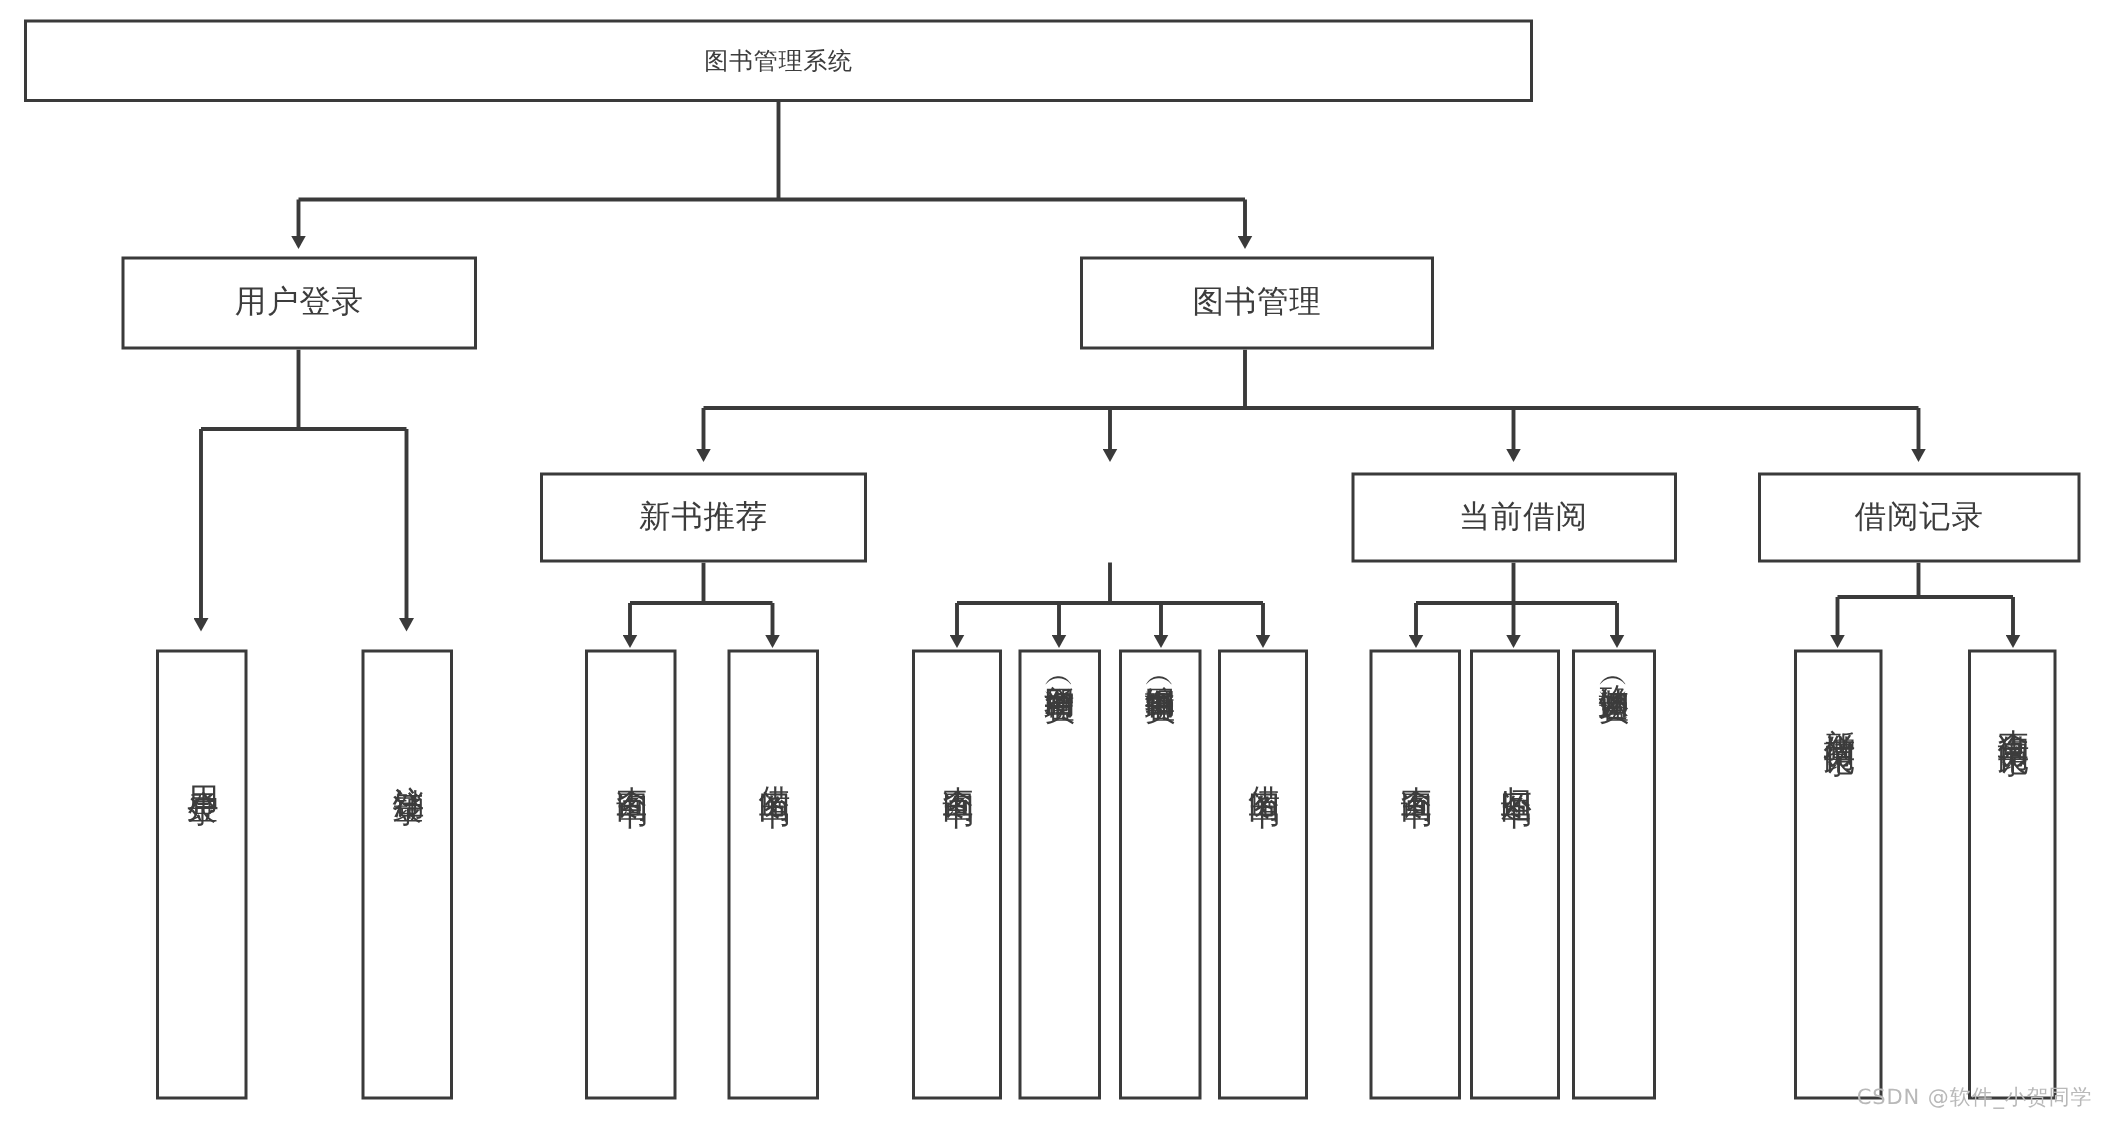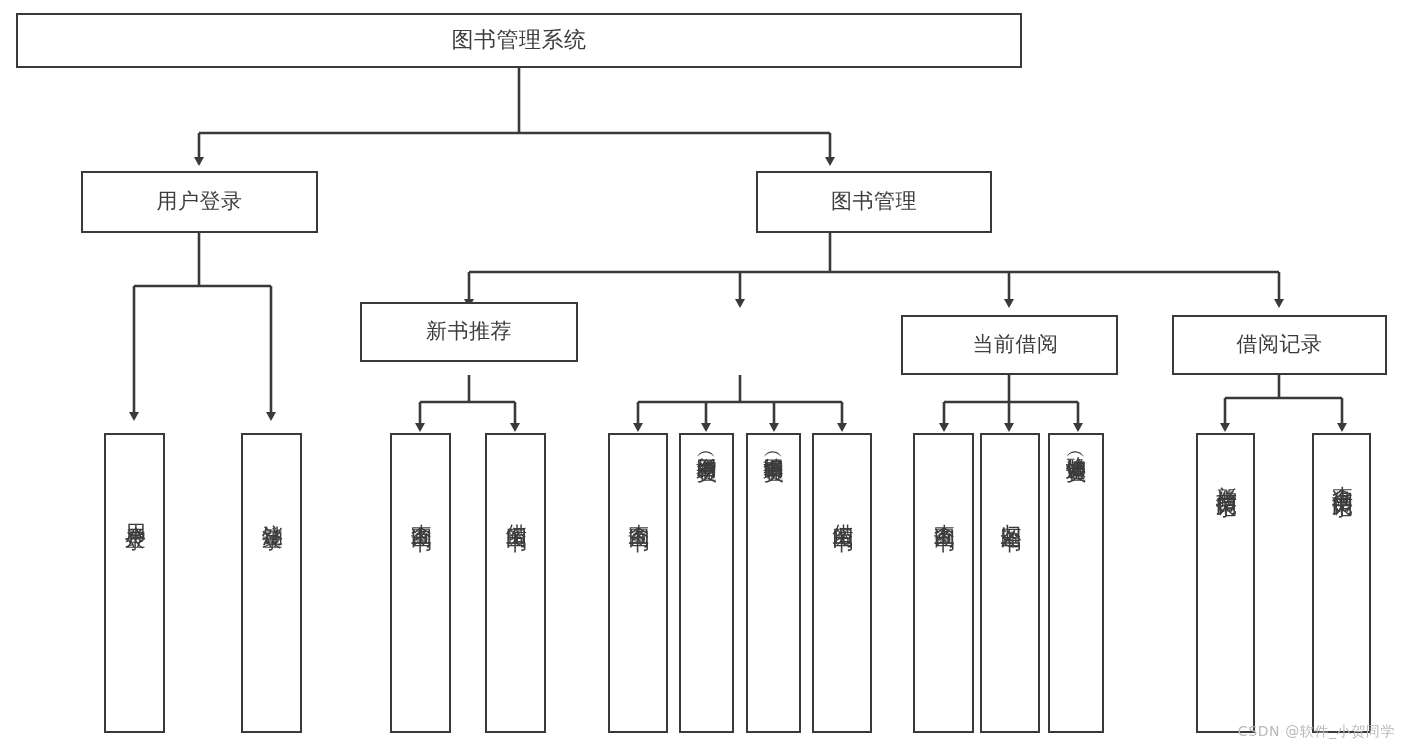--- a/index.html
+++ b/index.html
@@ -40,21 +40,21 @@
     text-align: center;
     line-height: 1.12;
     letter-spacing: 0.5px;
   }
   
   .node.horiz .lbl {
     font-size: 21px;
     white-space: nowrap;
   }
   .node.root .lbl {
-    font-size: 22px;
+    font-size: 16px;
   }
   
   .node.vert {
     align-items: flex-start;
     justify-content: center;
     padding-top: 8px;
   }
   .node.vert .lbl {
     writing-mode: vertical-rl;
     text-orientation: upright;
@@ -135,25 +135,25 @@
     </g>
   </svg>
 
   <div class="node horiz root" style="left:16px; top:13px; width:1006px; height:55px;">
     <span class="lbl">图书管理系统</span>
   </div>
 
   <div class="node horiz" style="left:81px; top:171px; width:237px; height:62px;">
     <span class="lbl">用户登录</span>
   </div>
-  <div class="node horiz" style="left:756px; top:171px; width:236px; height:62px;">
+  <div class="node horiz" style="left:720px; top:171px; width:236px; height:62px;">
     <span class="lbl">图书管理</span>
   </div>
 
-  <div class="node horiz" style="left:360px; top:302px; width:218px; height:60px;">
+  <div class="node horiz" style="left:360px; top:315px; width:218px; height:60px;">
     <span class="lbl">新书推荐</span>
   </div>
   <div class="node horiz" style="left:901px; top:315px; width:217px; height:60px;padding-left:12px;">
     <span class="lbl">当前借阅</span>
   </div>
   <div class="node horiz" style="left:1172px; top:315px; width:215px; height:60px;">
     <span class="lbl">借阅记录</span>
   </div>
 
   <div class="node vert" style="left:104px; top:433px; width:61px; height:300px; padding-top:72px;">

